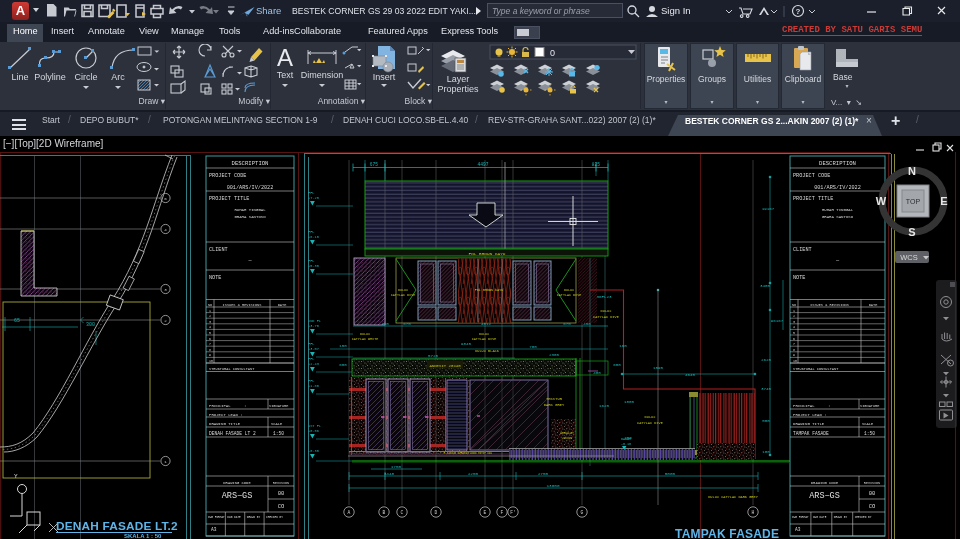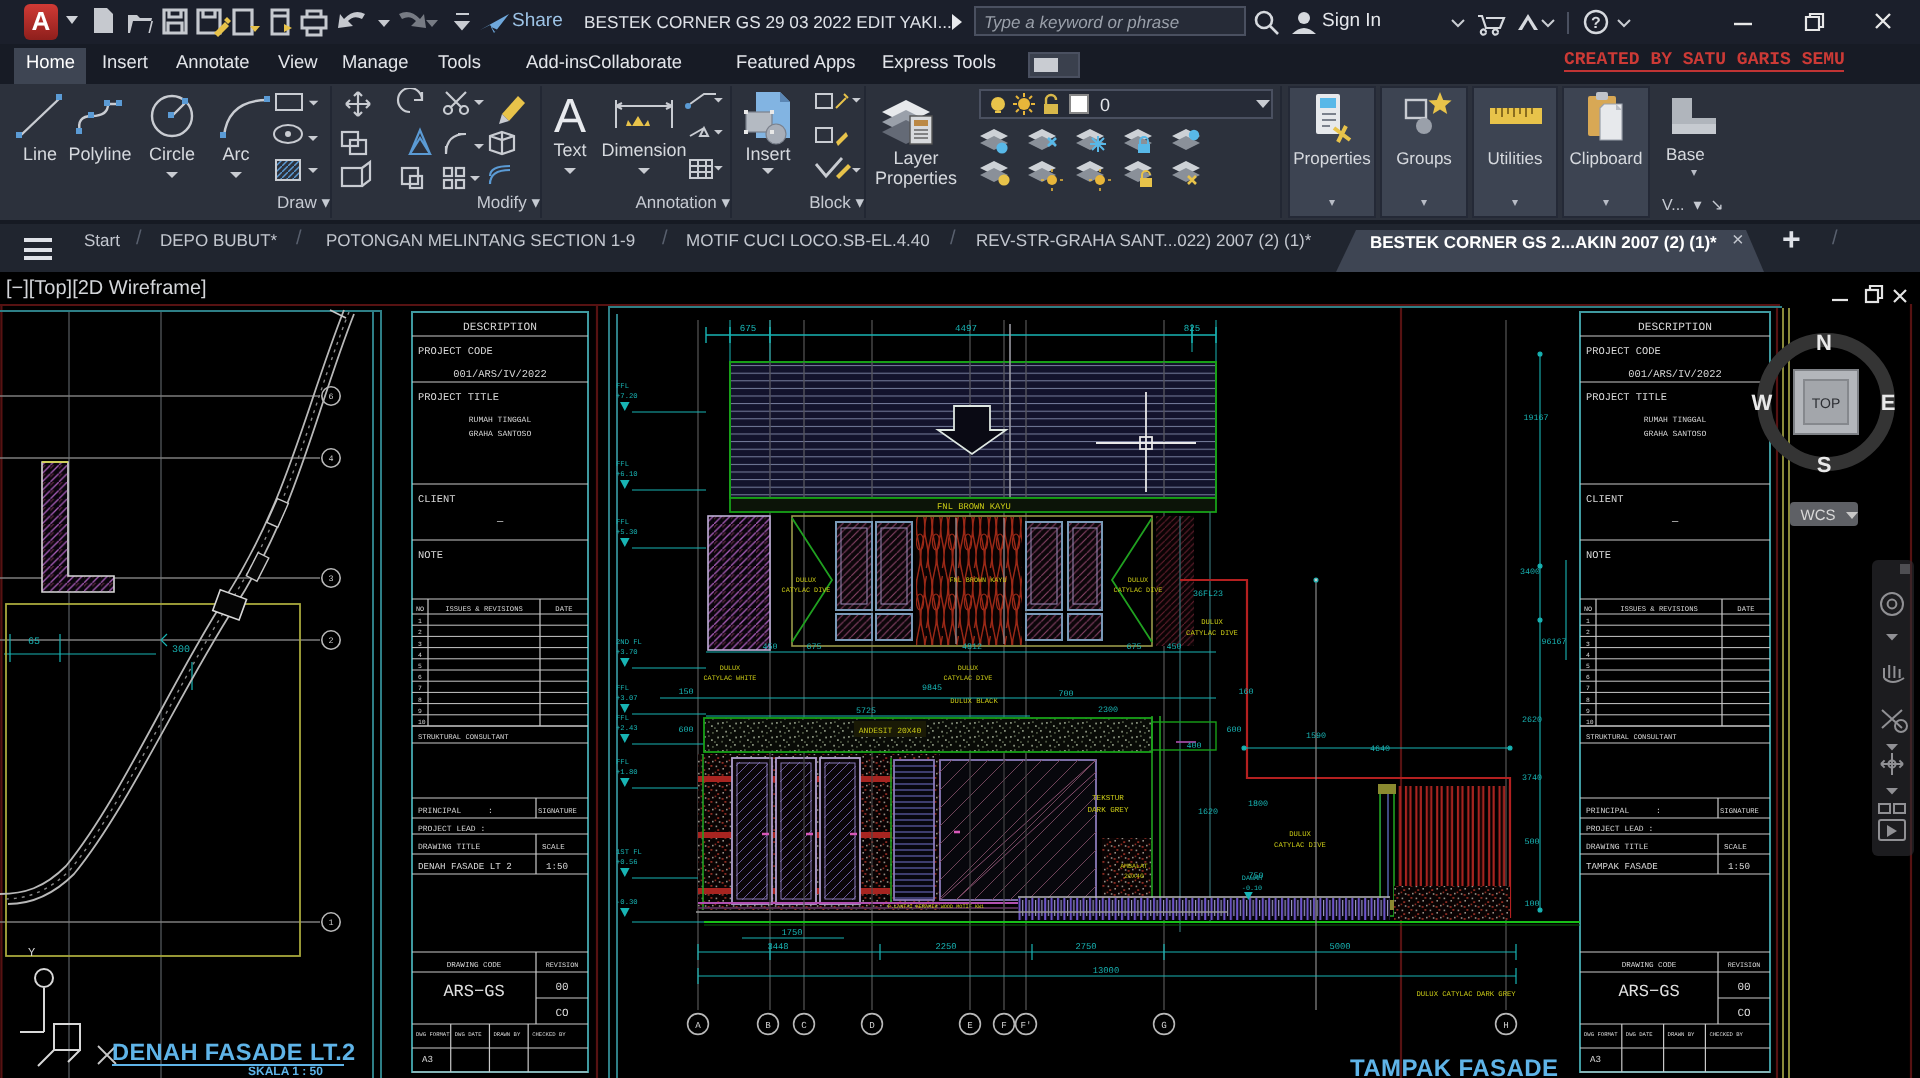--- a/index.html
+++ b/index.html
@@ -358,21 +358,21 @@
     <div style="height:2px;background:#dfe2e8"></div>
     <div style="height:2px;background:#dfe2e8;margin-top:2.5px"></div>
     <div style="height:2px;background:#dfe2e8;margin-top:2.5px"></div>
   </div>
   <div class="ft" style="left:42px">Start</div>
   <div class="fs" style="left:68px">/</div>
   <div class="ft" style="left:80px">DEPO BUBUT*</div>
   <div class="fs" style="left:148px">/</div>
   <div class="ft" style="left:163px">POTONGAN MELINTANG SECTION 1-9</div>
   <div class="fs" style="left:331px">/</div>
-  <div class="ft" style="left:343px">MOTIF CUCI LOCO.SB-EL.4.40</div>
+  <div class="ft" style="left:343px">DENAH CUCI LOCO.SB-EL.4.40</div>
   <div class="fs" style="left:475px">/</div>
   <div class="ft" style="left:488px">REV-STR-GRAHA SANT...022) 2007 (2) (1)*</div>
   <div class="abs" style="left:668px;top:115px;width:214px;height:21px;background:#3e4553;clip-path:polygon(10px 0,205px 0,214px 100%,0 100%)"></div>
   <div class="ft" style="left:685px;top:116px;color:#fff;font-weight:bold">BESTEK CORNER GS 2...AKIN 2007 (2) (1)*</div>
   <div class="abs" style="left:866px;top:115px;font-size:10px;color:#c3c7cf">×</div>
   <div class="abs" style="left:891px;top:112px;font-size:16px;color:#dfe2e8;font-weight:bold">+</div>
   <div class="fs" style="left:916px">/</div>
 
   <svg class="abs" id="cv" style="left:0;top:136px" width="960" height="403" viewBox="0 0 960 403">
       <defs>

